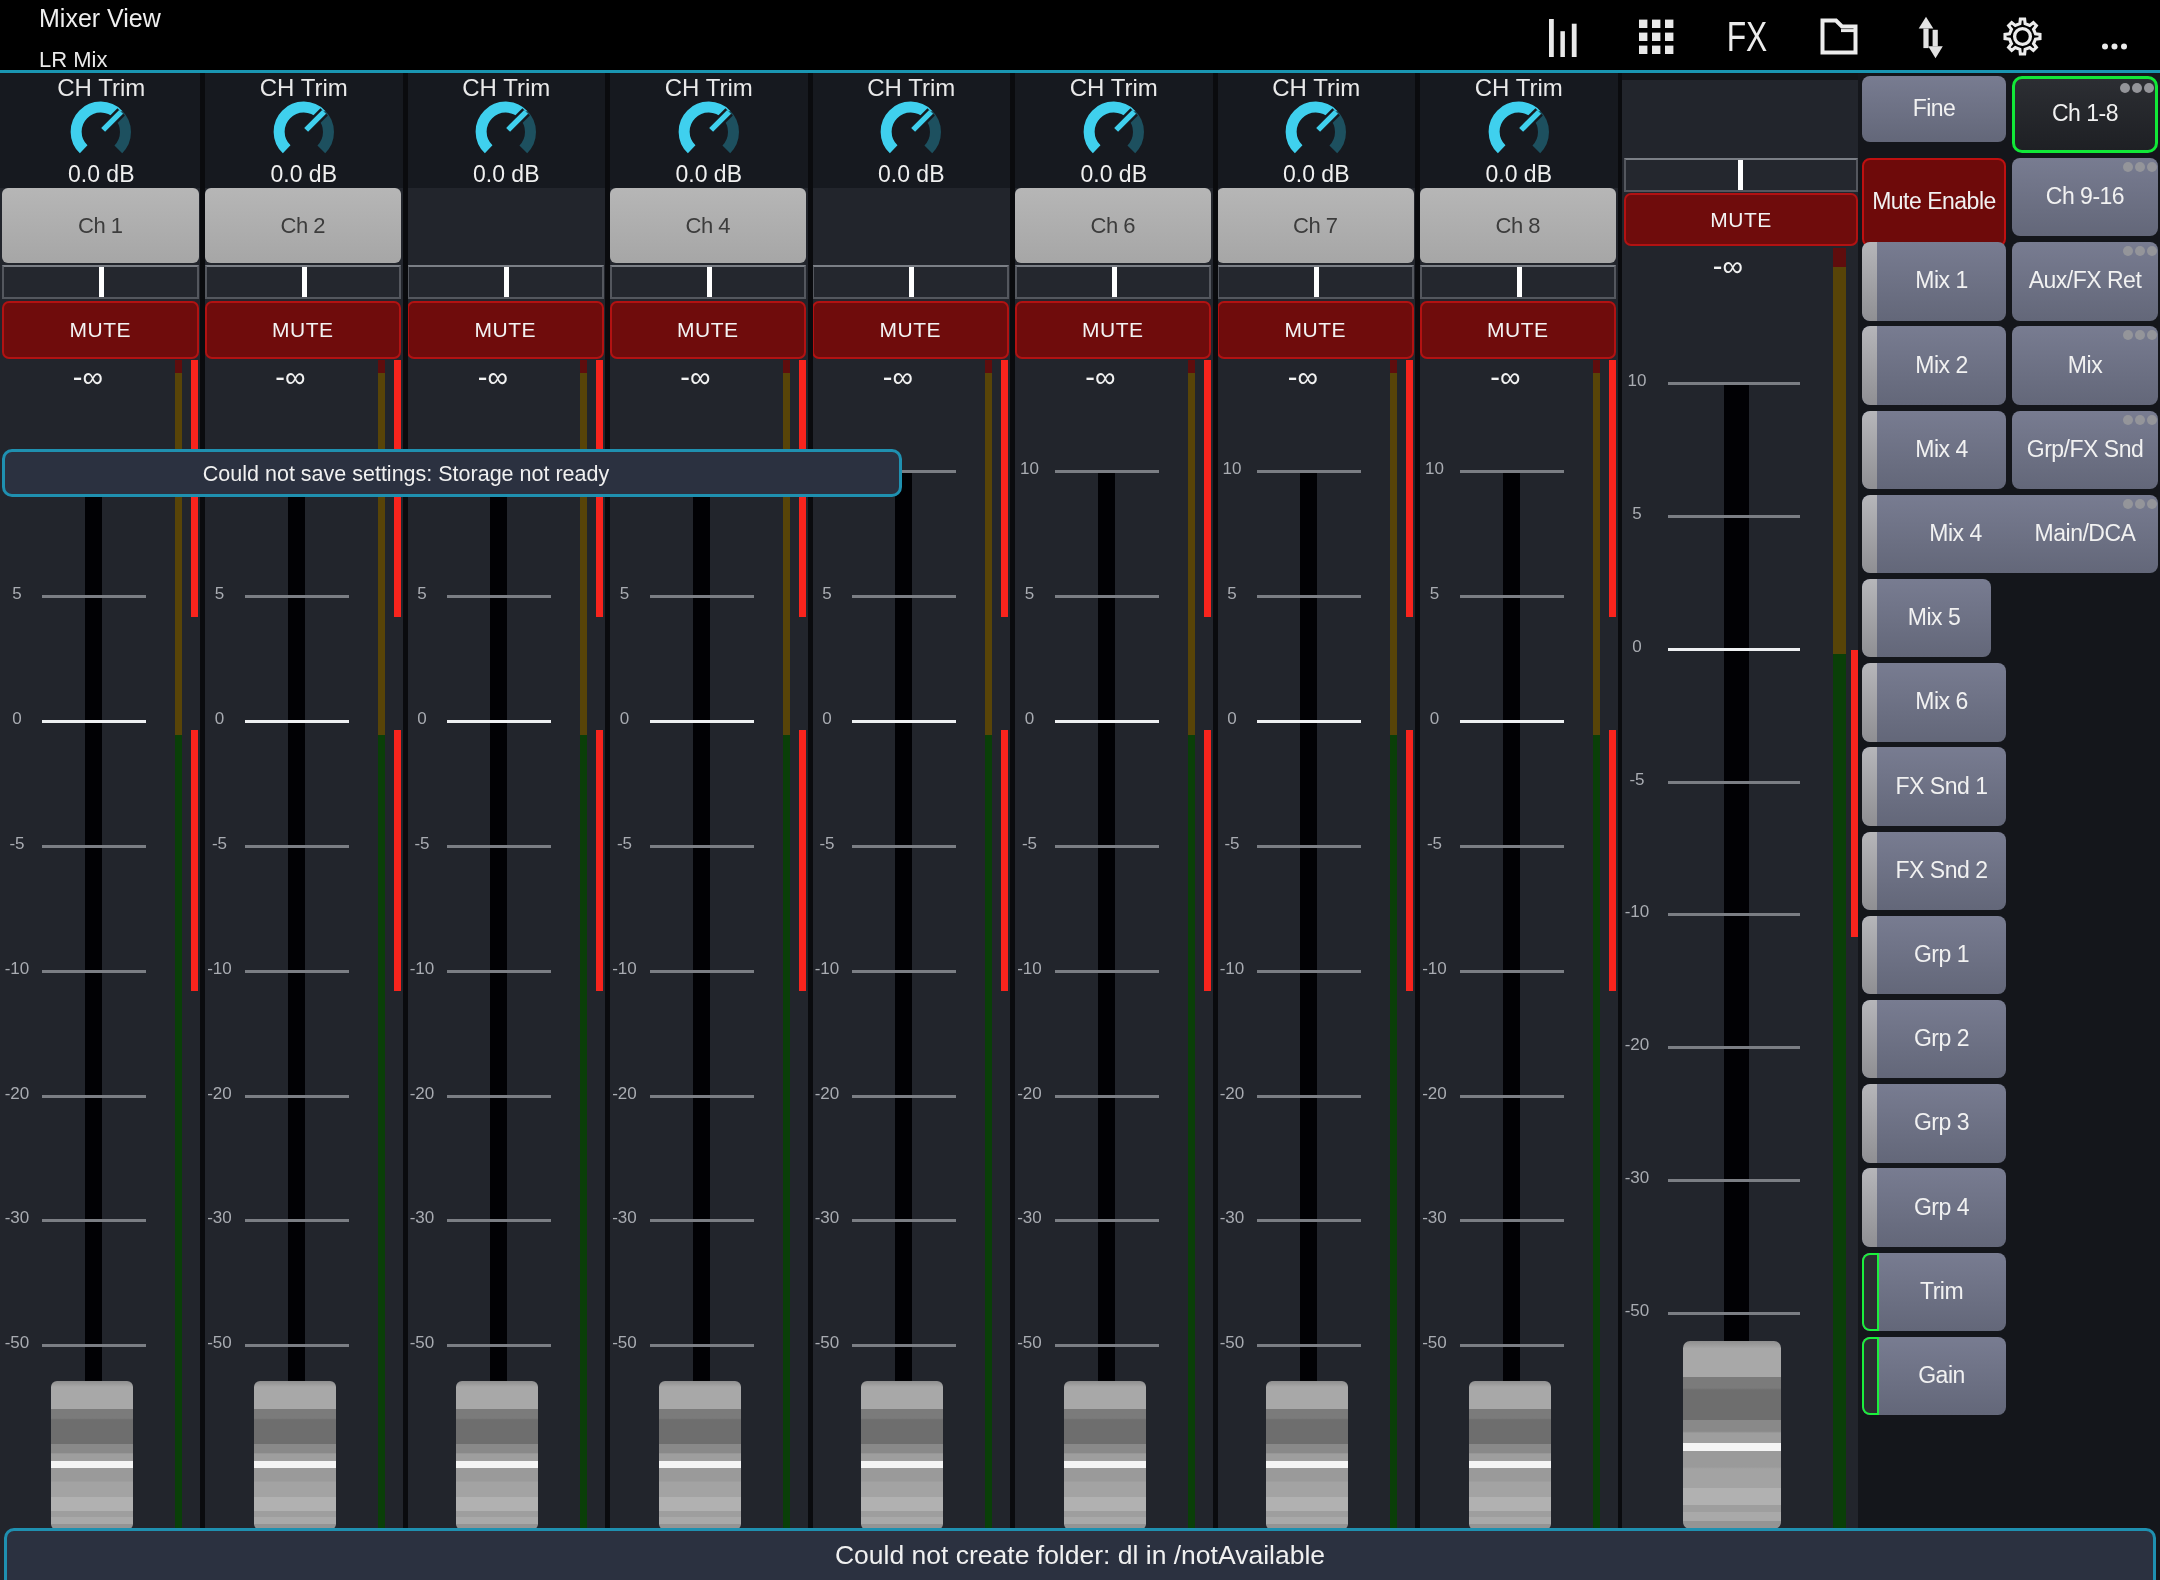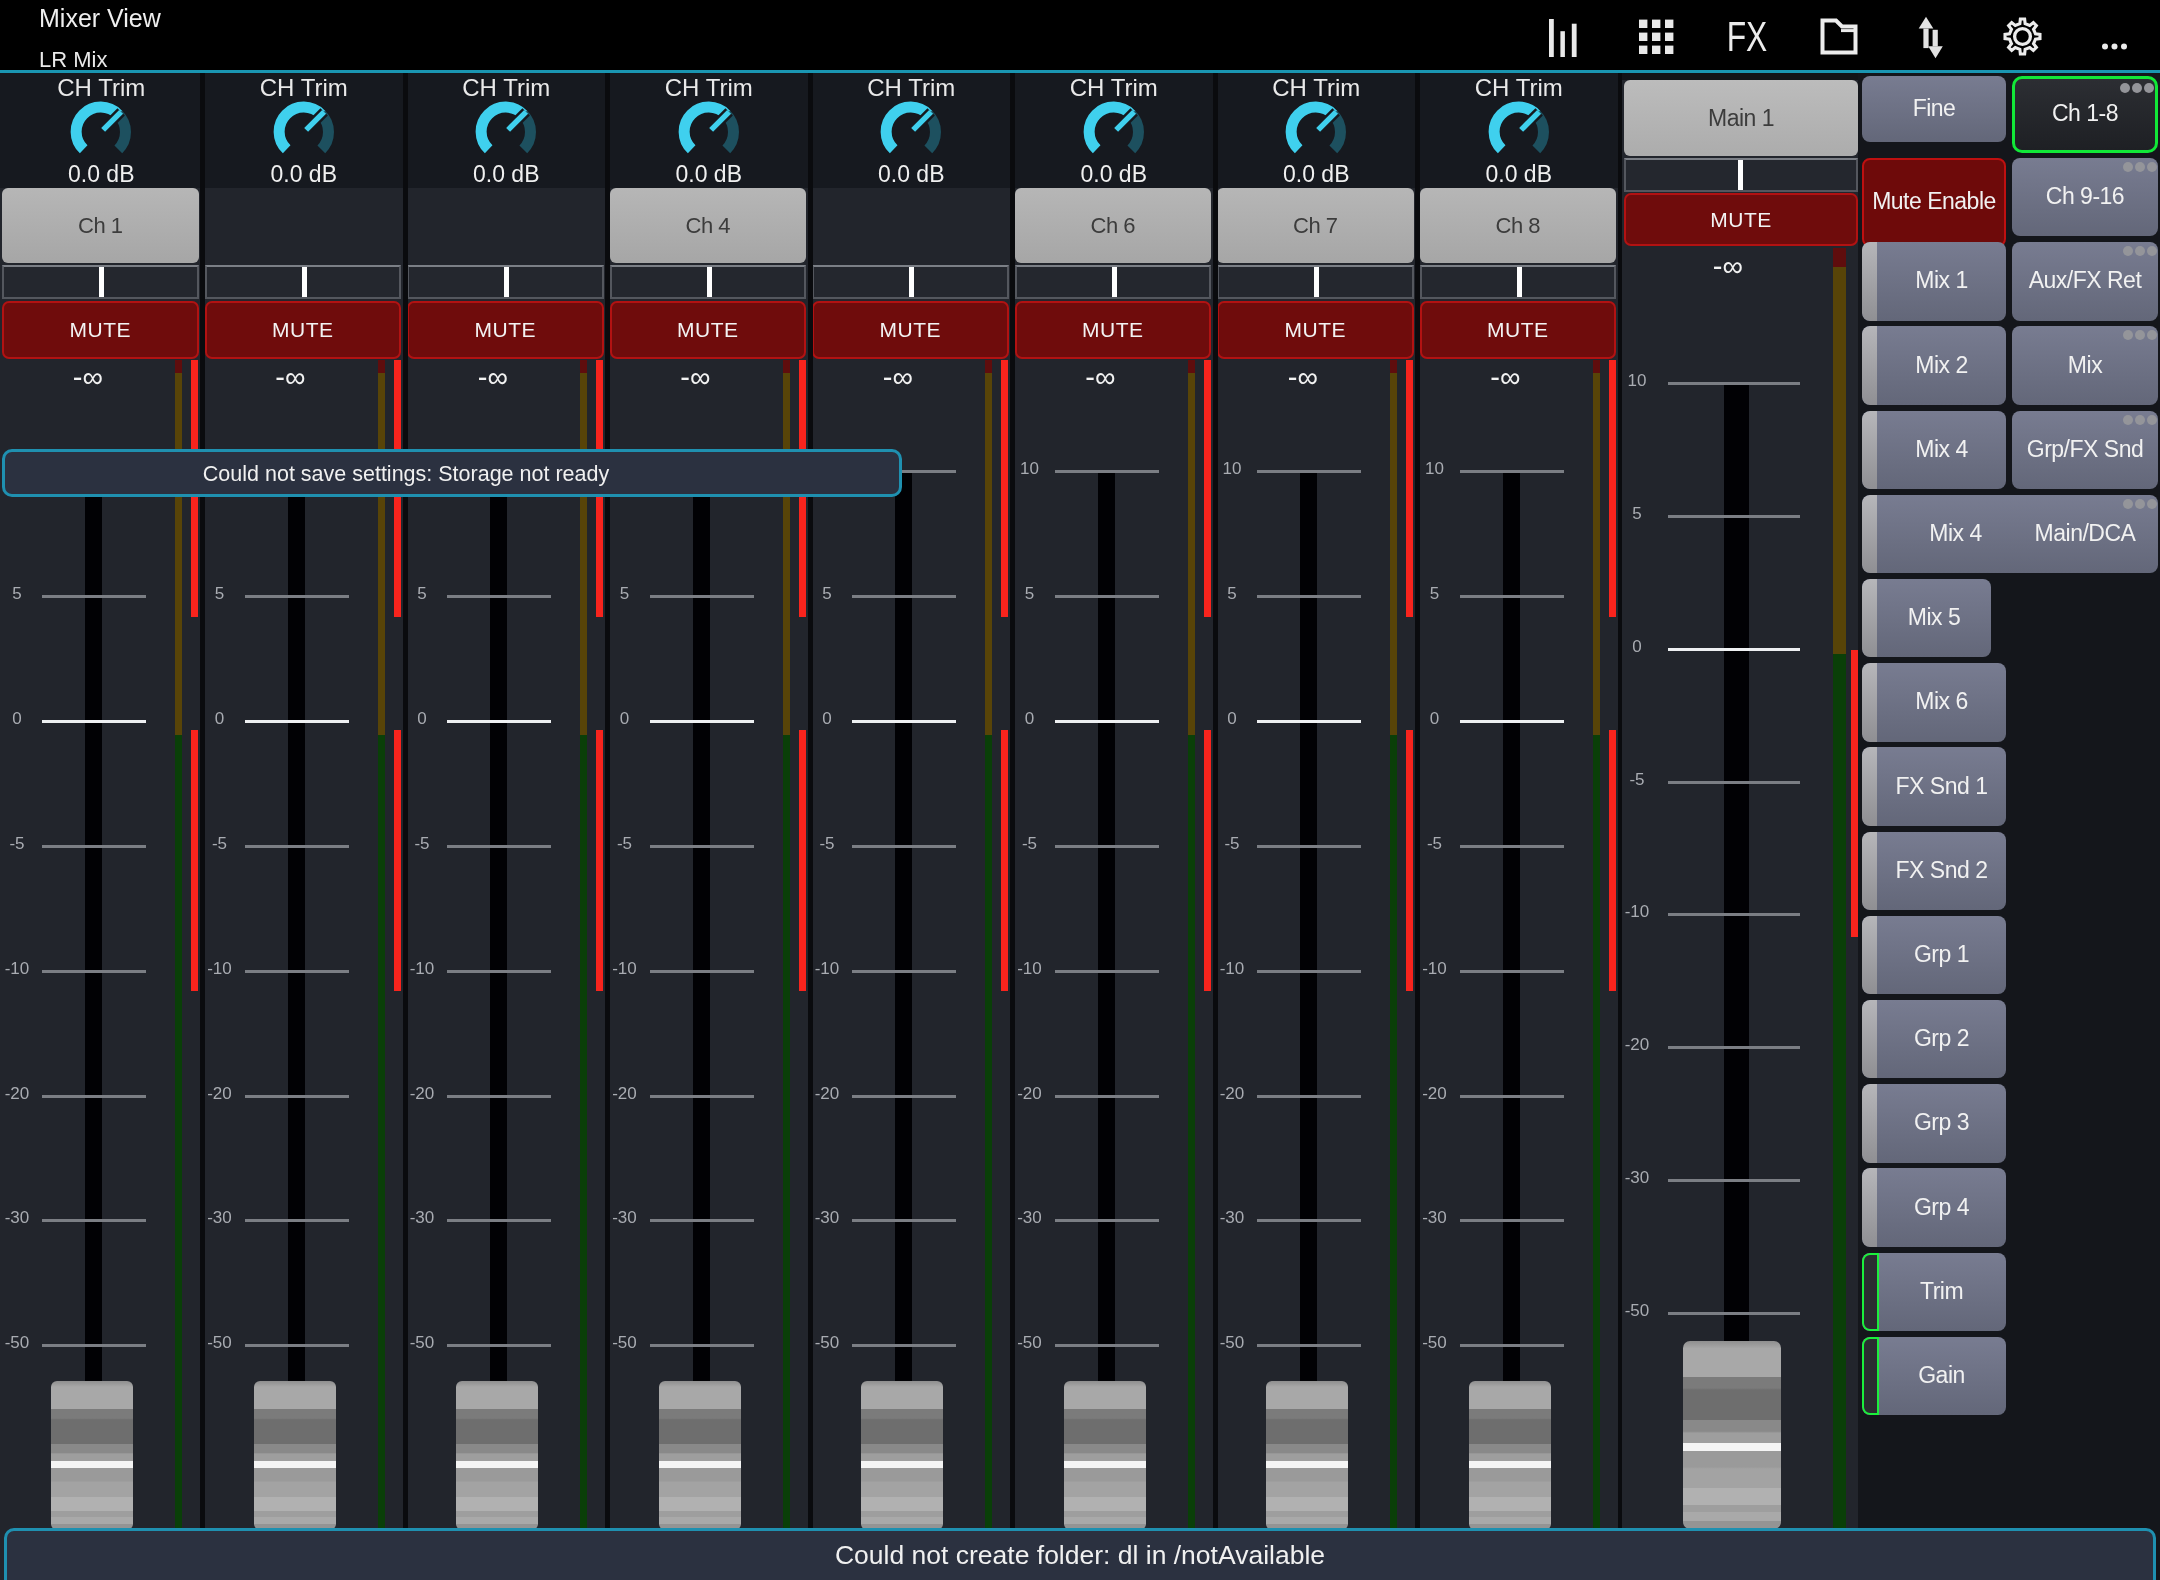--- a/index.html
+++ b/index.html
@@ -137,20 +137,21 @@
 <div class="strip" style="left:202.5px;width:202.5px">
     <div class="striptop"></div>
     <div class="chtrim">CH Trim</div>
     <svg width="64" height="64" viewBox="0 0 64 64" style="position:absolute;left:69px;top:27px">
       <path d="M14.68 49.32 A24.5 24.5 0 1 1 49.32 14.68" stroke="#3fd0ee" stroke-width="11" fill="none"></path>
       <path d="M49.32 14.68 A24.5 24.5 0 0 1 49.32 49.32" stroke="#1d505f" stroke-width="11" fill="none"></path>
       <line x1="34.12" y1="29.88" x2="52.15" y2="11.85" stroke="#16191f" stroke-width="10.5"></line>
       <line x1="34.12" y1="29.88" x2="52.15" y2="11.85" stroke="#3fd0ee" stroke-width="5.5"></line>
     </svg>
     <div class="dbval">0.0 dB</div>
+    <div class="chbtn">Ch 2</div>
     <div class="pan">
       <div class="pantick" style="left:95px"></div>
     </div>
     <div class="mute">MUTE</div>
     <div class="ninf">-∞</div>
     <div class="track" style="left:85px;top:397px;width:17px;height:1110px"></div>
     <div class="tick" style="left:42px;top:397px;width:104px"></div>
     <div class="tlabel" style="left:0px;top:386px">10</div>
     <div class="tick" style="left:42px;top:522px;width:104px"></div>
     <div class="tlabel" style="left:0px;top:511px">5</div>
@@ -414,21 +415,20 @@
 <div class="sep" style="left:200.0px"></div>
 <div class="sep" style="left:402.5px"></div>
 <div class="sep" style="left:605.0px"></div>
 <div class="sep" style="left:807.5px"></div>
 <div class="sep" style="left:1010.0px"></div>
 <div class="sep" style="left:1212.5px"></div>
 <div class="sep" style="left:1415.0px"></div>
 <div class="sep" style="left:1617.5px"></div>
 <div class="strip" style="left:1622px;width:236px">
     <div class="abs" style="left:0;top:0;width:236px;height:7px;background:#121418"></div>
-    <div class="chbtn" style="left:2px;top:7px;width:234px;height:76px;line-height:76px;background:linear-gradient(#bcbcbc,#acacac);font-size:23px">Main 1</div>
     <div class="pan" style="left:2px;top:85px;width:234px;height:34px">
       <div class="pantick" style="left:112px"></div>
     </div>
     <div class="mute" style="left:2px;top:120px;width:234px;height:53px;line-height:49px">MUTE</div>
     <div class="ninf" style="left:0px;top:177px;width:212px">-∞</div>
     <div class="track" style="left:102px;top:309px;width:25px;height:1198px"></div>
     <div class="tick" style="left:46px;top:309px;width:132px"></div>
     <div class="tlabel" style="left:-2px;top:298px;font-size:17px">10</div>
     <div class="tick" style="left:46px;top:442px;width:132px"></div>
     <div class="tlabel" style="left:-2px;top:431px;font-size:17px">5</div>

